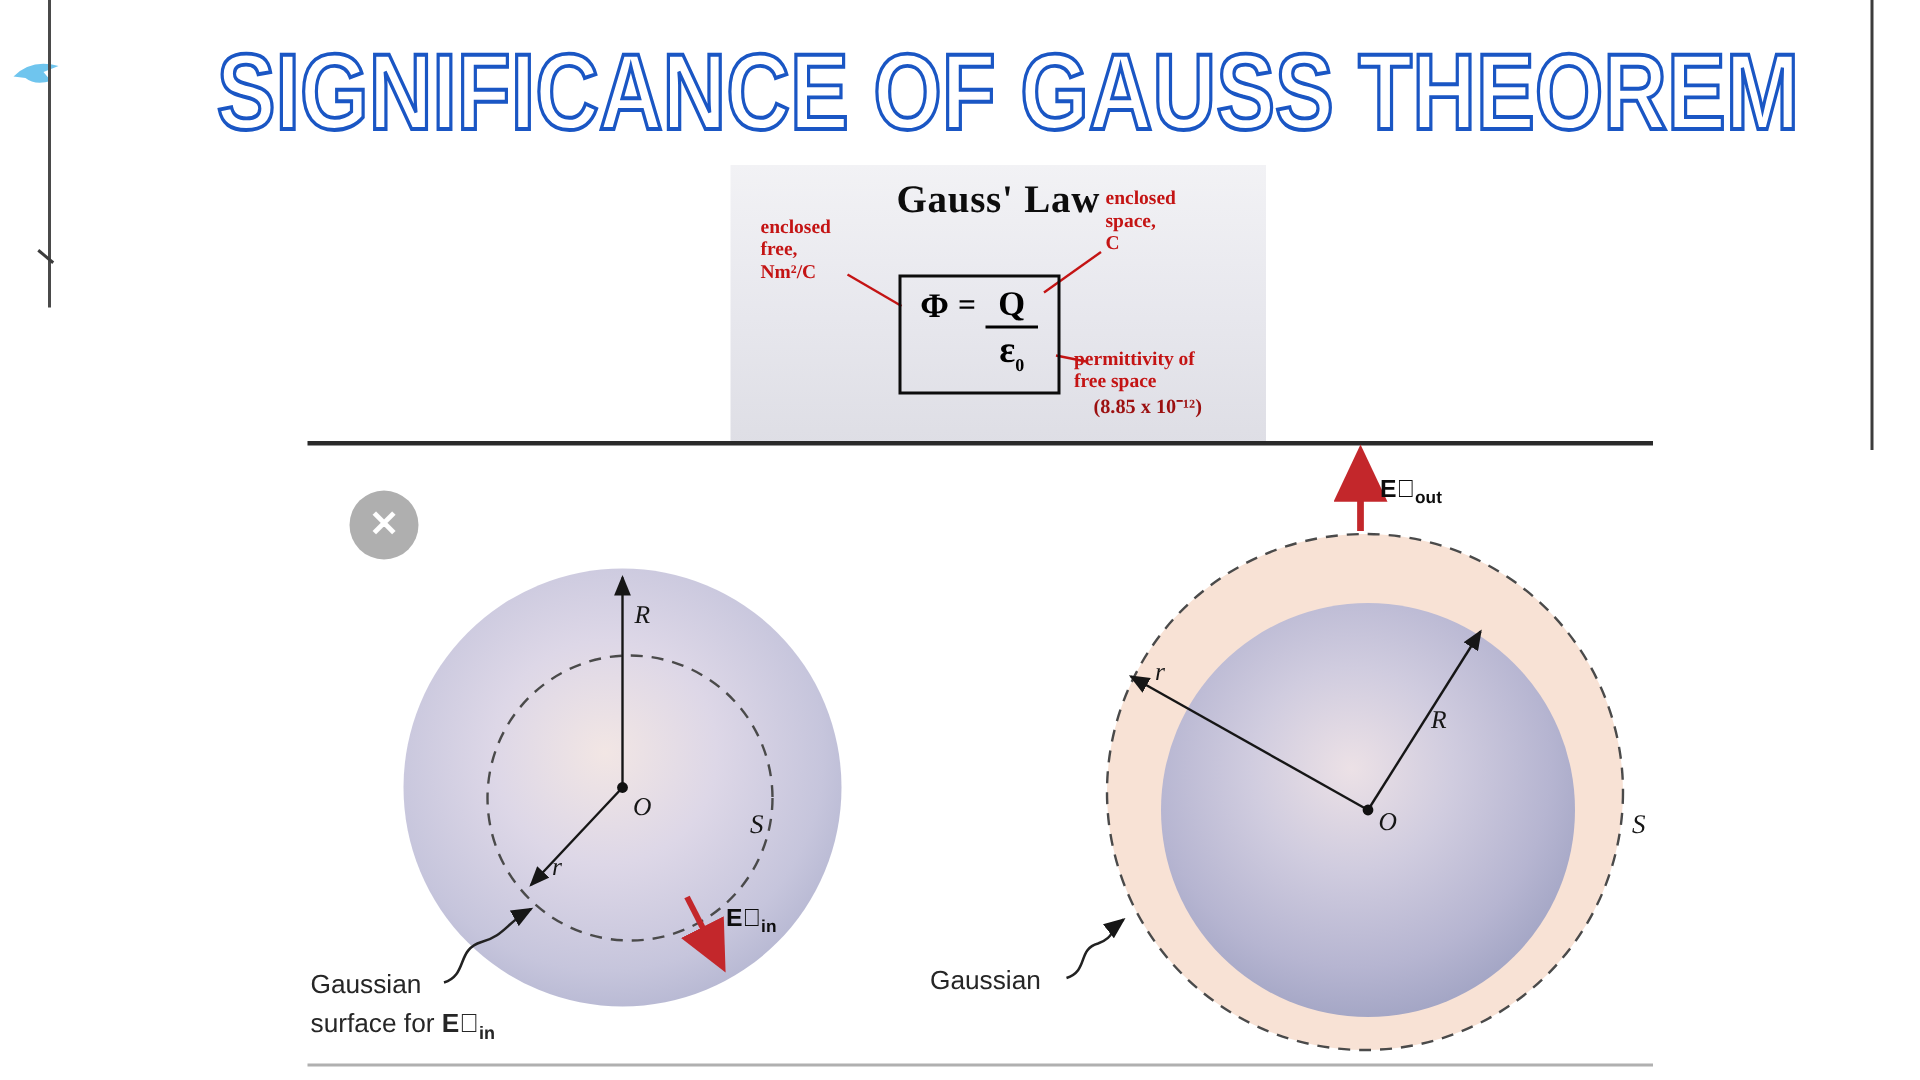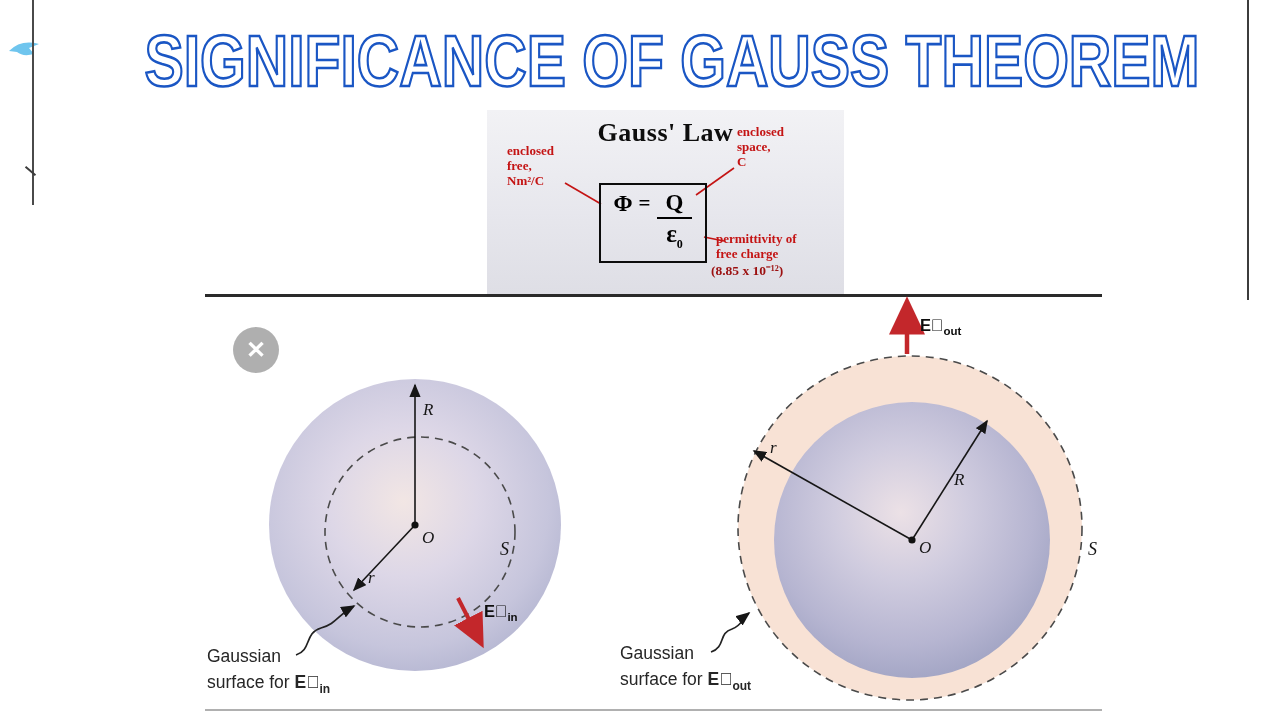--- a/index.html
+++ b/index.html
@@ -102,23 +102,23 @@
       <span class="phi">Φ</span>
       <span class="eq">=</span>
       <span class="frac">
         <span class="num">Q</span>
         <span class="den"><span>ε</span><sub>0</sub></span>
       </span>
     </div>
 
     <div class="red-label" style="left:229px;top:121px">
       <div>permittivity of</div>
-      <div>free charge</div>
+      <div>free space</div>
     </div>
-    <div class="red-label value" style="left:224px;top:153px">(8.85 x 10⁻¹²)</div>
+    <div class="red-label value" style="left:242px;top:153px">(8.85 x 10⁻¹²)</div>
   </div>
 
   <div class="divider-top"></div>
 
   <button class="close-btn">
     <span>✕</span>
   </button>
 
   <svg class="abs" style="left:200px;top:315px" width="430" height="392" viewBox="0 0 430 392">
     <defs>
@@ -178,18 +178,17 @@
     <path d="M101,357 C116,352 108,338 122,334 C133,330 130,325 139,318" fill="none" stroke="#222" stroke-width="1.7" marker-end="url(#arrR)"></path>
     <text class="lbl-italic" x="160" y="158">r</text>
     <text class="lbl-italic" x="344" y="190">R</text>
     <text class="lbl-italic" x="309" y="258">O</text>
     <text class="lbl-italic s" x="478" y="260">S</text>
     <text class="e-label" x="310" y="36"><tspan class="vec">E⃗</tspan><tspan class="sub" dy="4">out</tspan></text>
   </svg>
 
   <div class="caption" style="left:620px;top:641px">
     <div>Gaussian</div>
-    <div><span>surface for</span> <span class="vec">E⃗</span><sub>out</sub></div>
   </div>
 
   <div class="divider-bottom"></div>
 
 </div>
 
 </body></html>

